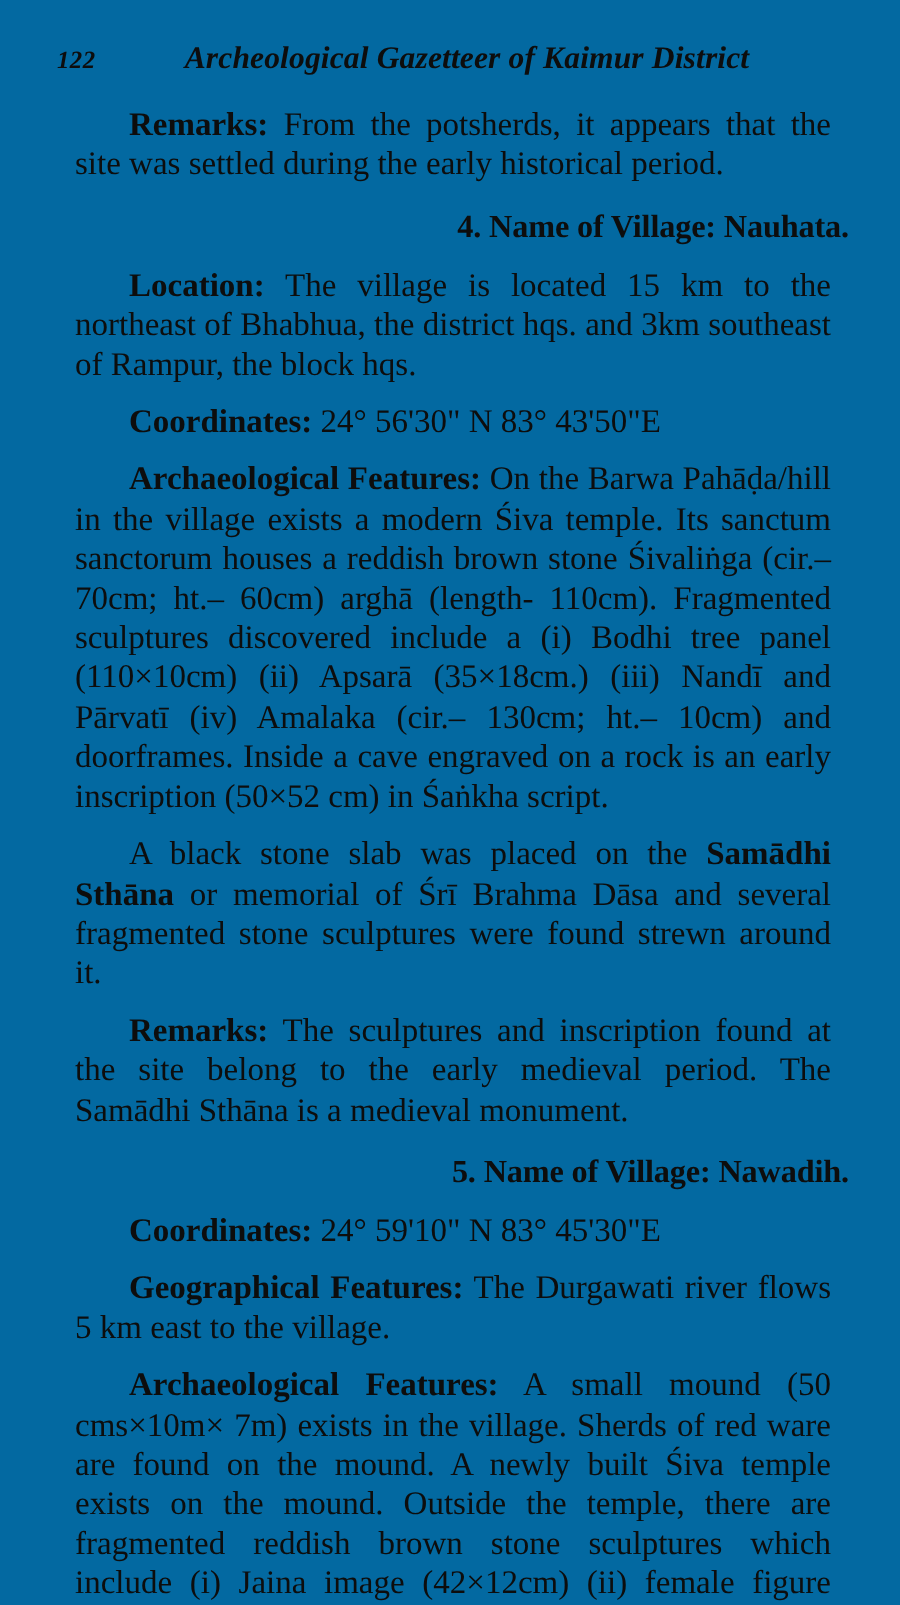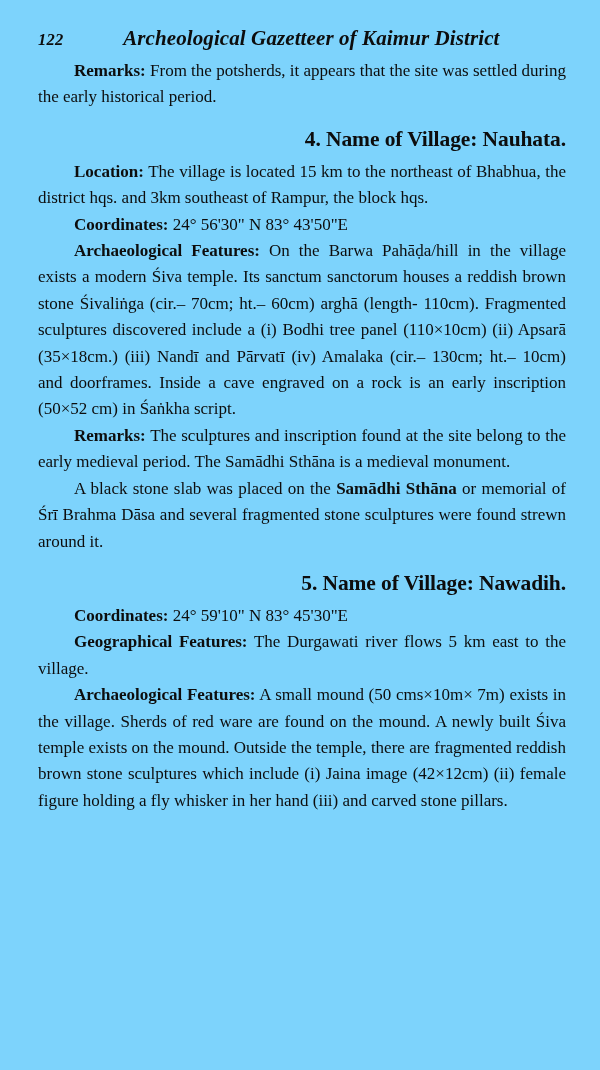--- a/index.html
+++ b/index.html
@@ -4,21 +4,21 @@
 <style>
   html, body {
     margin: 0;
     padding: 0;
     background: #ffffff;
   }
   .page {
     position: relative;
     width: 600px;
     height: 1070px;
-    background: #7dd3fc;
+    background: #0369a1;
     font-family: "Liberation Serif", "DejaVu Serif", serif;
     color: #0d0d0d;
     overflow: hidden;
     box-sizing: border-box;
   }
   .page-header {
     position: absolute;
     top: 26px;
     left: 38px;
     right: 35px;
@@ -39,24 +39,24 @@
     letter-spacing: 0.1px;
     font-size: 21px;
   }
   .body-col {
     position: absolute;
     top: 58px;
     left: 38px;
     width: 528px;
   }
   p.para {
-    margin: 0;
+    margin: 12px;
     text-align: justify;
     text-justify: inter-word;
-    font-size: 17px;
+    font-size: 22px;
     line-height: 26.4px;
     text-indent: 36px;
     hyphens: none;
   }
   p.tight { text-align: left; }
   h2.section-head {
     margin: 14px 0 6px 0;
     font-size: 21.5px;
     font-weight: bold;
     line-height: 28px;
@@ -83,23 +83,23 @@
 
     <h2 class="section-head">4. Name of Village: Nauhata.</h2>
 
     <p class="para"><span class="lead">Location:</span> <span>The village is located 15 km to the northeast of Bhabhua, the district hqs. and 3km southeast of Rampur, the block hqs.</span></p>
 
     <p class="para tight"><span class="lead">Coordinates:</span> <span>24° 56'30" N 83° 43'50"E</span></p>
 
 
     <p class="para"><span class="lead">Archaeological Features:</span> <span>On the Barwa Pahāḍa/hill in the village exists a modern Śiva temple. Its sanctum sanctorum houses a reddish brown stone Śivaliṅga (cir.– 70cm; ht.– 60cm) arghā (length- 110cm). Fragmented sculptures discovered include a (i) Bodhi tree panel (110×10cm) (ii) Apsarā (35×18cm.) (iii) Nandī and Pārvatī (iv) Amalaka (cir.– 130cm; ht.– 10cm) and doorframes. Inside a cave engraved on a rock is an early inscription (50×52 cm) in Śaṅkha script.</span></p>
 
+    <p class="para"><span>A black stone slab was placed on the </span><span class="inline-bold">Samādhi Sthāna</span><span> or memorial of Śrī Brahma Dāsa and several fragmented stone sculptures were found strewn around it.</span></p>
+
     <p class="para"><span class="lead">Remarks:</span> <span>The sculptures and inscription found at the site belong to the early medieval period. The Samādhi Sthāna is a medieval monument.</span></p>
-
-    <p class="para"><span>A black stone slab was placed on the </span><span class="inline-bold">Samādhi Sthāna</span><span> or memorial of Śrī Brahma Dāsa and several fragmented stone sculptures were found strewn around it.</span></p>
 
     <h2 class="section-head sec5">5. Name of Village: Nawadih.</h2>
 
 
     <p class="para tight"><span class="lead">Coordinates:</span> <span>24° 59'10" N 83° 45'30"E</span></p>
 
     <p class="para"><span class="lead">Geographical Features:</span> <span>The Durgawati river flows 5 km east to the village.</span></p>
 
     <p class="para"><span class="lead">Archaeological Features:</span> <span>A small mound (50 cms×10m× 7m) exists in the village. Sherds of red ware are found on the mound. A newly built Śiva temple  exists on the mound. Outside the temple, there are fragmented reddish brown stone sculptures which include (i) Jaina image (42×12cm) (ii) female figure holding a fly whisker in her hand (iii) and carved stone pillars.</span></p>
 

